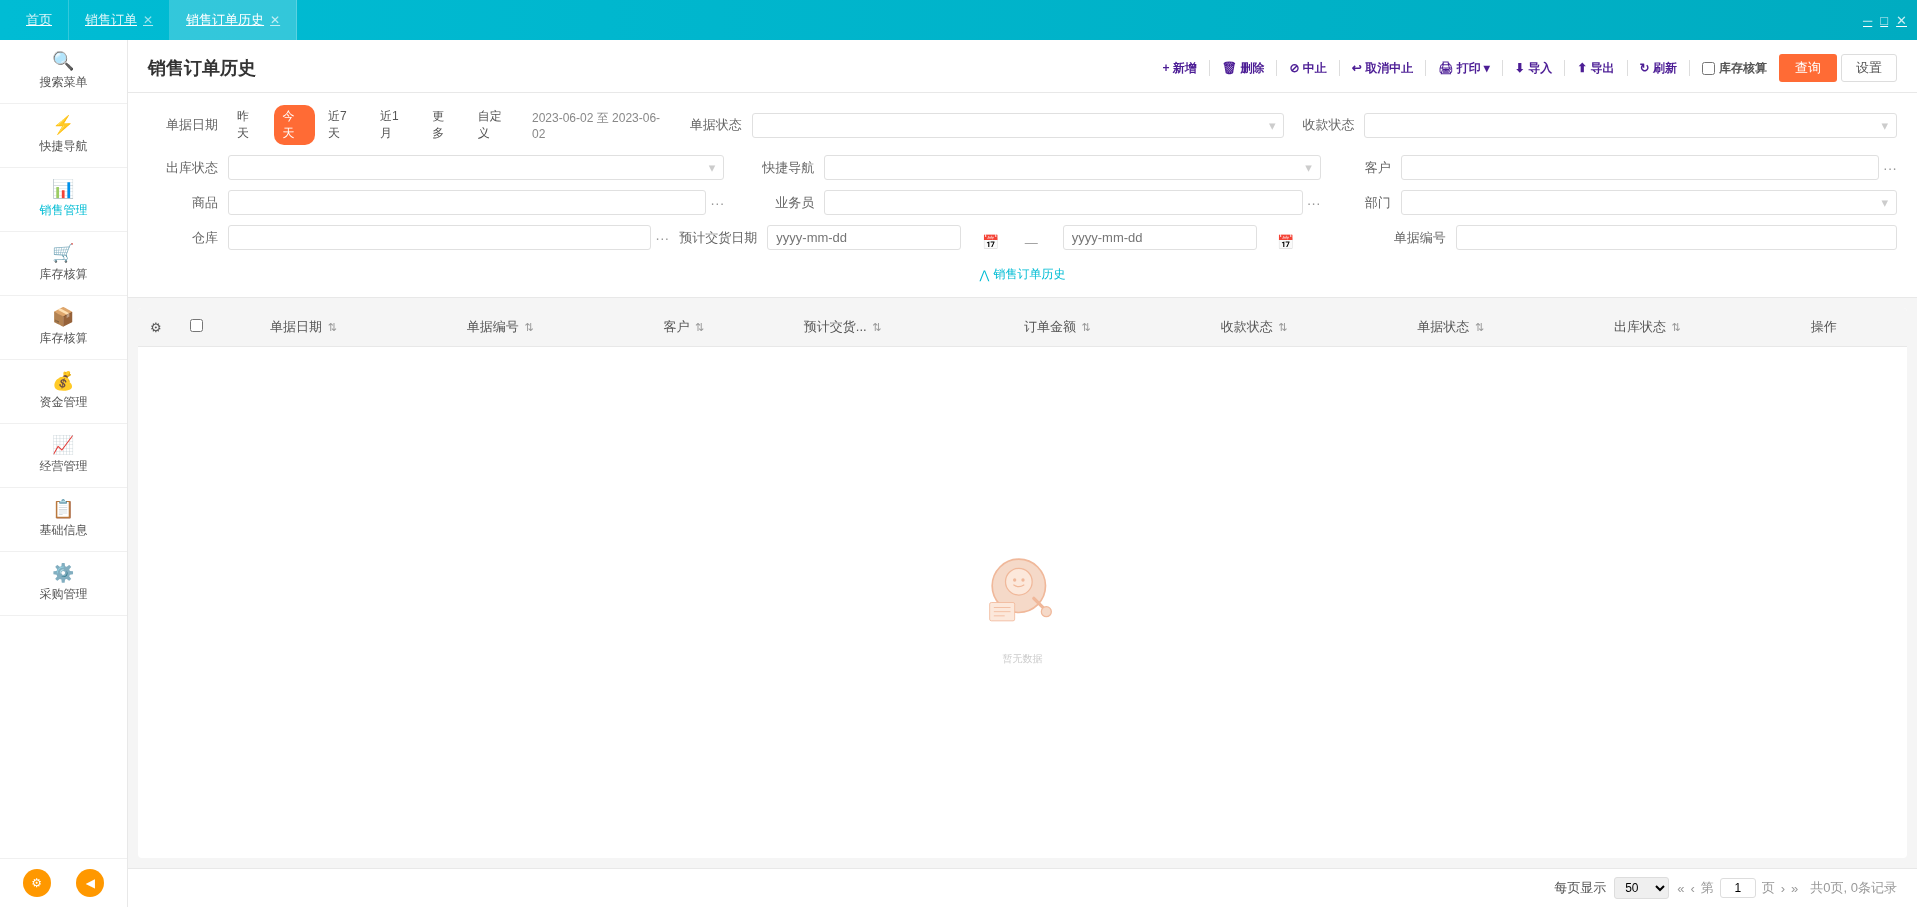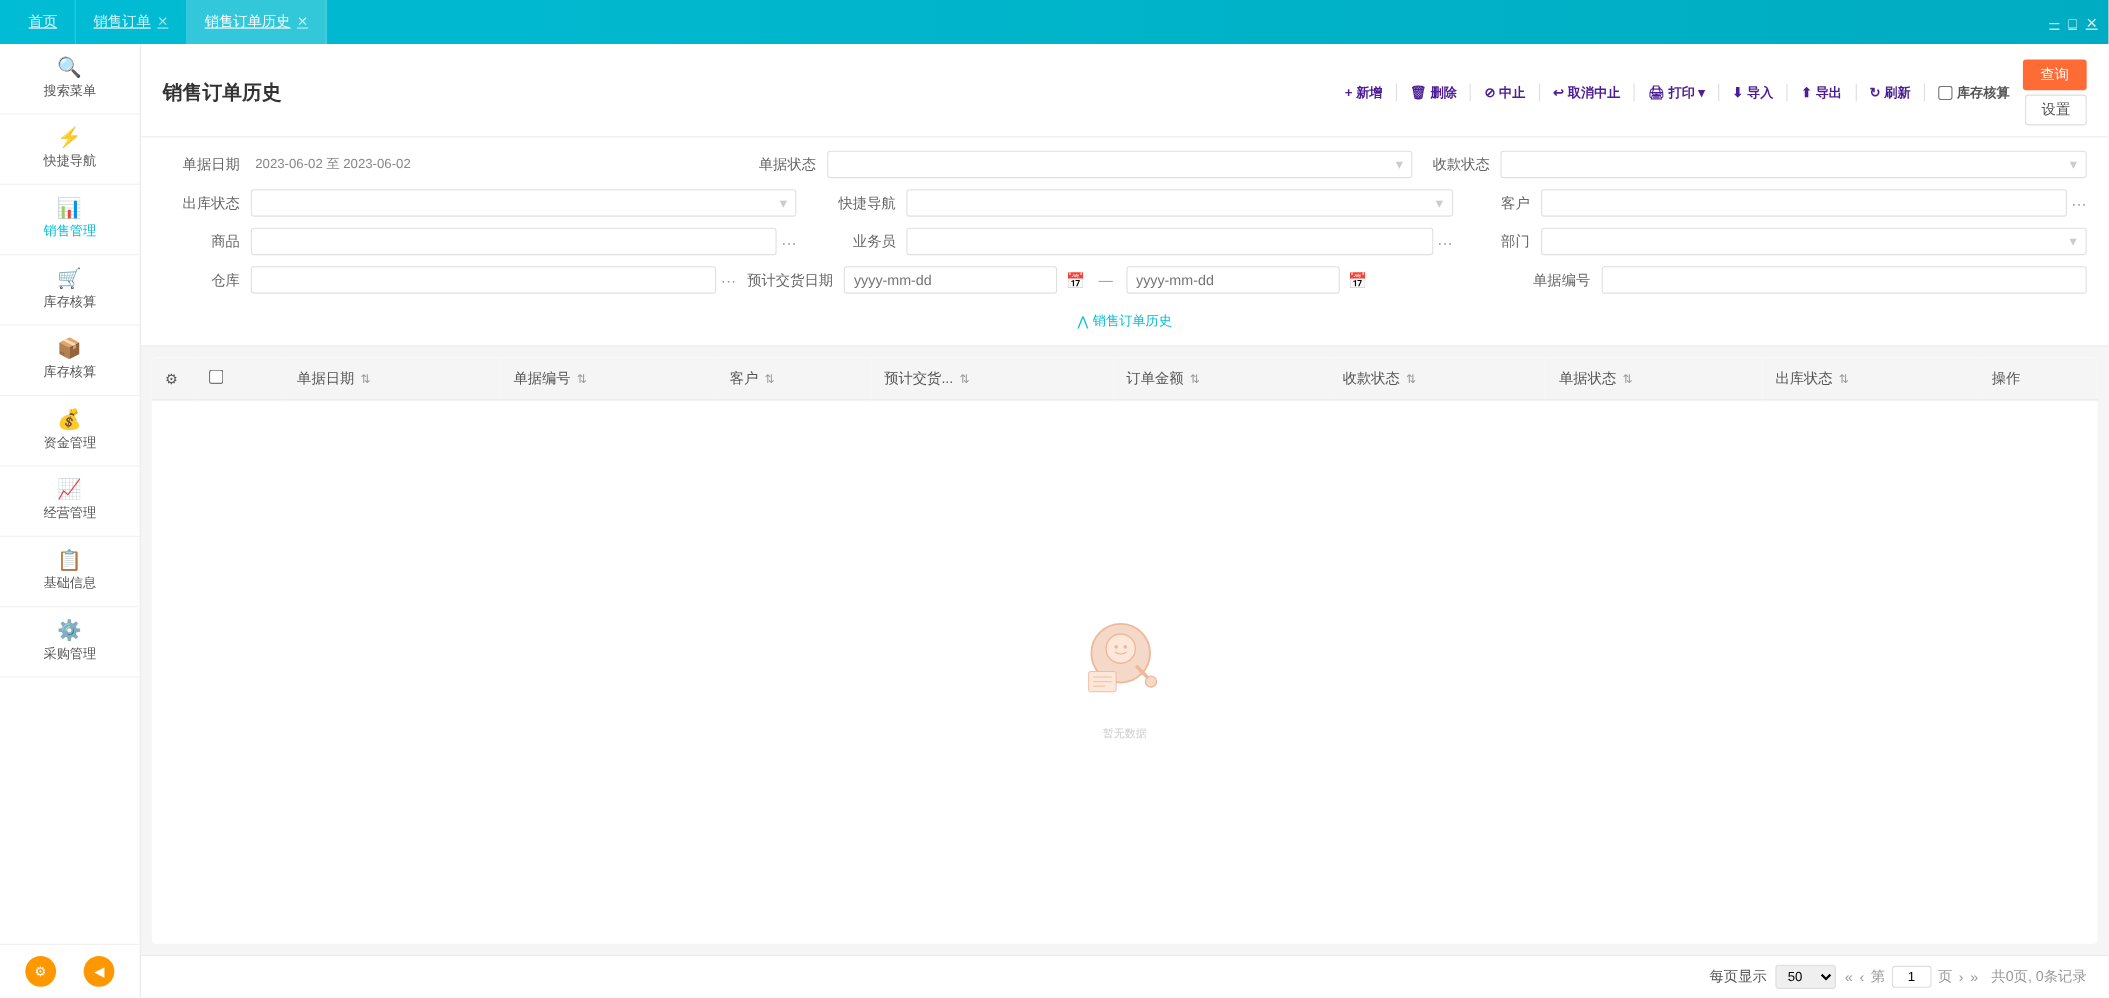--- a/index.html
+++ b/index.html
@@ -438,32 +438,40 @@
         <span class="toolbar-btn">⬇ 导入</span>
         <span class="toolbar-divider"></span>
         <span class="toolbar-btn">⬆ 导出</span>
         <span class="toolbar-divider"></span>
         <span class="toolbar-btn">↻ 刷新</span>
         <span class="toolbar-divider"></span>
         <label class="display-checkbox">
           <input type="checkbox" style="">
           <span>库存核算</span>
         </label>
-        <div style="display:flex;flex-direction:column;gap:4px;align-items:flex-end;">
+        <div style="display:flex;flex-direction:row;gap:4px;align-items:flex-end;">
           <button class="query-btn">查询</button>
           <button class="setting-btn">设置</button>
         </div>
       </div>
     </div>
 
     <div class="filter-area">
 
       <div class="filter-row">
         <span class="filter-label">单据日期</span>
         <div class="filter-value">
+          <div class="date-range-tabs">
+            <span class="date-tab">昨天</span>
+            <span class="date-tab active">今天</span>
+            <span class="date-tab">近7天</span>
+            <span class="date-tab">近1月</span>
+            <span class="date-tab">更多</span>
+            <span class="date-tab">自定义</span>
+          </div>
           <span class="date-range-text">2023-06-02 至 2023-06-02</span>
         </div>
         <span class="filter-label">单据状态</span>
         <div style="flex:1.2">
           <div class="select-field select-field-wide">
             <span style="color:#ccc;"></span>
             <span>▾</span>
           </div>
         </div>
         <span class="filter-label" style="width:80px">收款状态</span>
@@ -517,21 +525,21 @@
         </div>
       </div>
 
       <div class="filter-row">
         <span class="filter-label">仓库</span>
         <div style="flex:1.5;display:flex;align-items:center;gap:4px;">
           <input class="input-field" style="flex: 1 1 0%;" placeholder="">
           <span class="dots-btn">···</span>
         </div>
         <span class="filter-label" style="width:90px;margin-left:8px">预计交货日期</span>
-        <div style="flex:2;display:flex;align-items:center;gap:8px;">
+        <div style="flex:2;display:flex;align-items:flex-end;gap:21px;">
           <input class="input-field" placeholder="yyyy-mm-dd" style="">
           <span class="calendar-icon">📅</span>
           <span class="dash">—</span>
           <input class="input-field" placeholder="yyyy-mm-dd" style="">
           <span class="calendar-icon">📅</span>
         </div>
         <span class="filter-label" style="width:80px;margin-left:20px">单据编号</span>
         <div style="flex:1.5">
           <input class="input-field" style="width: 100%;" placeholder="">
         </div>

